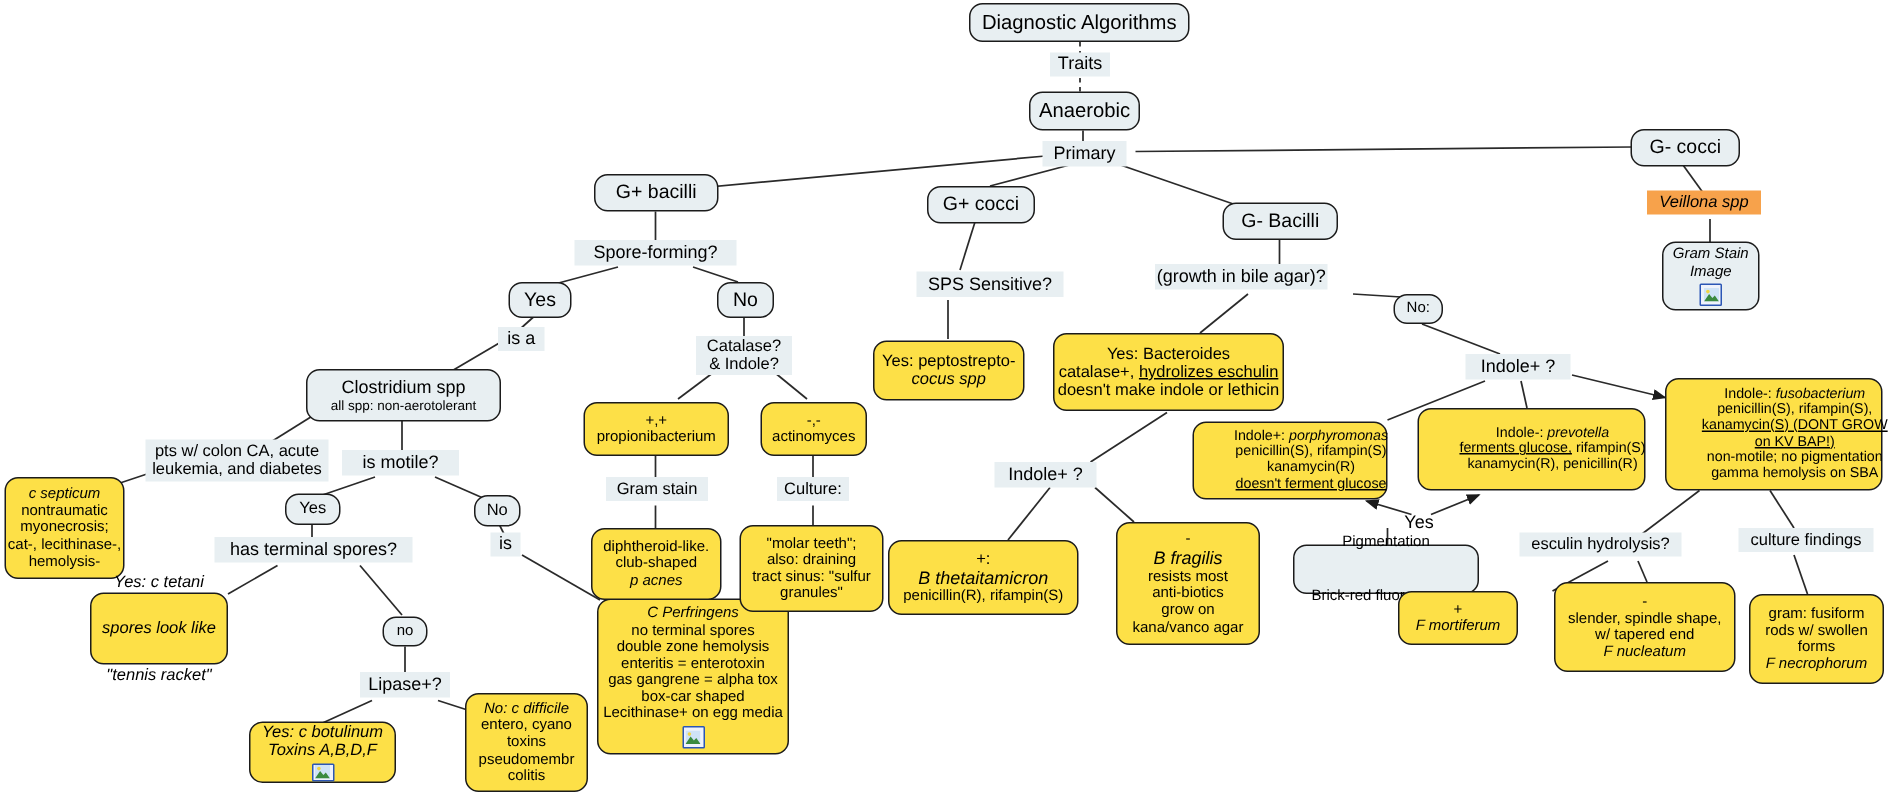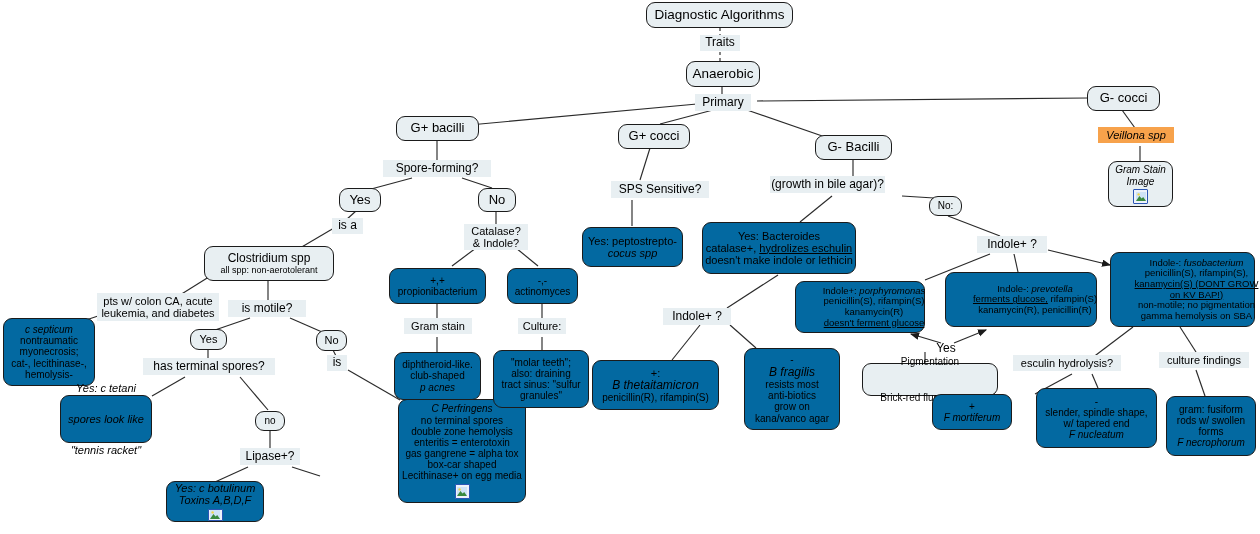--- a/index.html
+++ b/index.html
@@ -25,21 +25,21 @@
     color:#000;
   }
   
   .n-blue{
     background:#e8eff2;
     border:1.4px solid #1b1b1b;
     border-radius:9px;
   }
   
   .n-orange{
-    background:#0369a1;
+    background:#fde047;
     border:1.4px solid #1b1b1b;
     border-radius:9px;
   }
   
   .n-label{
     background:#e8eff2;
     border:none;
     border-radius:0;
   }
   
@@ -223,21 +223,21 @@
   <div class="node n-blue" style="left:204px;top:246px;width:130px;height:35px;">
     <span class="ln t12">Clostridium spp</span>
     <span class="ln t9">all spp: non-aerotolerant</span>
   </div>
 
   <div class="node n-label t11" style="left:97px;top:293px;width:122px;height:28px;">
     <span class="ln">pts w/ colon CA, acute</span>
     <span class="ln">leukemia, and diabetes</span>
   </div>
 
-  <div class="node n-orange t10" style="left:3px;top:318px;width:92px;height:68px;text-align:right;">
+  <div class="node n-orange t10" style="left:3px;top:318px;width:80px;height:68px;text-align:right;">
     <span class="ln ital">c septicum</span>
     <span class="ln">nontraumatic</span>
     <span class="ln">myonecrosis;</span>
     <span class="ln">cat-, lecithinase-,</span>
     <span class="ln">hemolysis-</span>
   </div>
 
   <div class="node n-label t12" style="left:228px;top:300px;width:78px;height:17px;">
     <span class="ln">is motile?</span>
   </div>
@@ -273,20 +273,27 @@
     <span class="ln">Toxins A,B,D,F</span>
     <span class="img-badge">
       <svg width="10" height="9" viewBox="0 0 10 9">
           <rect x="0" y="0" width="10" height="9" fill="#cfe3f7"></rect>
           <circle cx="2.6" cy="2.4" r="1.2" fill="#f2d544"></circle>
           <path d="M0 9 L3.4 4 L5.6 6.6 L7.2 5 L10 9 Z" fill="#3a8a3f"></path>
         </svg>
     </span>
   </div>
 
+  <div class="node n-orange t10" style="left:310px;top:462px;width:82px;height:66px;">
+    <span class="ln"><span class="ital">No: c difficile</span></span>
+    <span class="ln">entero, cyano</span>
+    <span class="ln">toxins</span>
+    <span class="ln">pseudomembr</span>
+    <span class="ln">colitis</span>
+  </div>
 
   <div class="node n-label t12" style="left:327px;top:355px;width:20px;height:16px;">
     <span class="ln">is</span>
   </div>
 
   <div class="node n-orange t10" style="left:398px;top:399px;width:128px;height:104px;">
     <span class="ln ital">C Perfringens</span>
     <span class="ln">no terminal spores</span>
     <span class="ln">double zone hemolysis</span>
     <span class="ln">enteritis = enterotoxin</span>
@@ -394,21 +401,21 @@
   <div class="node n-orange t95" style="left:945px;top:272px;width:152px;height:55px;">
     <span class="ln"><span>Indole-: </span><span class="ital">prevotella</span></span>
     <span class="ln"><span class="und">ferments glucose,</span><span> rifampin(S)</span></span>
     <span class="ln">kanamycin(R), penicillin(R)</span>
   </div>
 
   <div class="node n-plain t12" style="left:929px;top:340px;width:34px;height:17px;">
     <span class="ln">Yes</span>
   </div>
 
-  <div class="node n-blue t10" style="left:862px;top:363px;width:136px;height:33px;gap:24px;">
+  <div class="node n-blue t10" style="left:862px;top:363px;width:124px;height:33px;gap:24px;">
     <span class="ln">Pigmentation</span>
     <span class="ln">Brick-red fluorescence</span>
   </div>
 
   <div class="node n-orange t95" style="left:1110px;top:252px;width:145px;height:75px;">
     <span class="ln"><span>Indole-: </span><span class="ital">fusobacterium</span></span>
     <span class="ln">penicillin(S), rifampin(S),</span>
     <span class="ln und">kanamycin(S) (DONT GROW</span>
     <span class="ln und">on KV BAP!)</span>
     <span class="ln">non-motile; no pigmentation</span>

